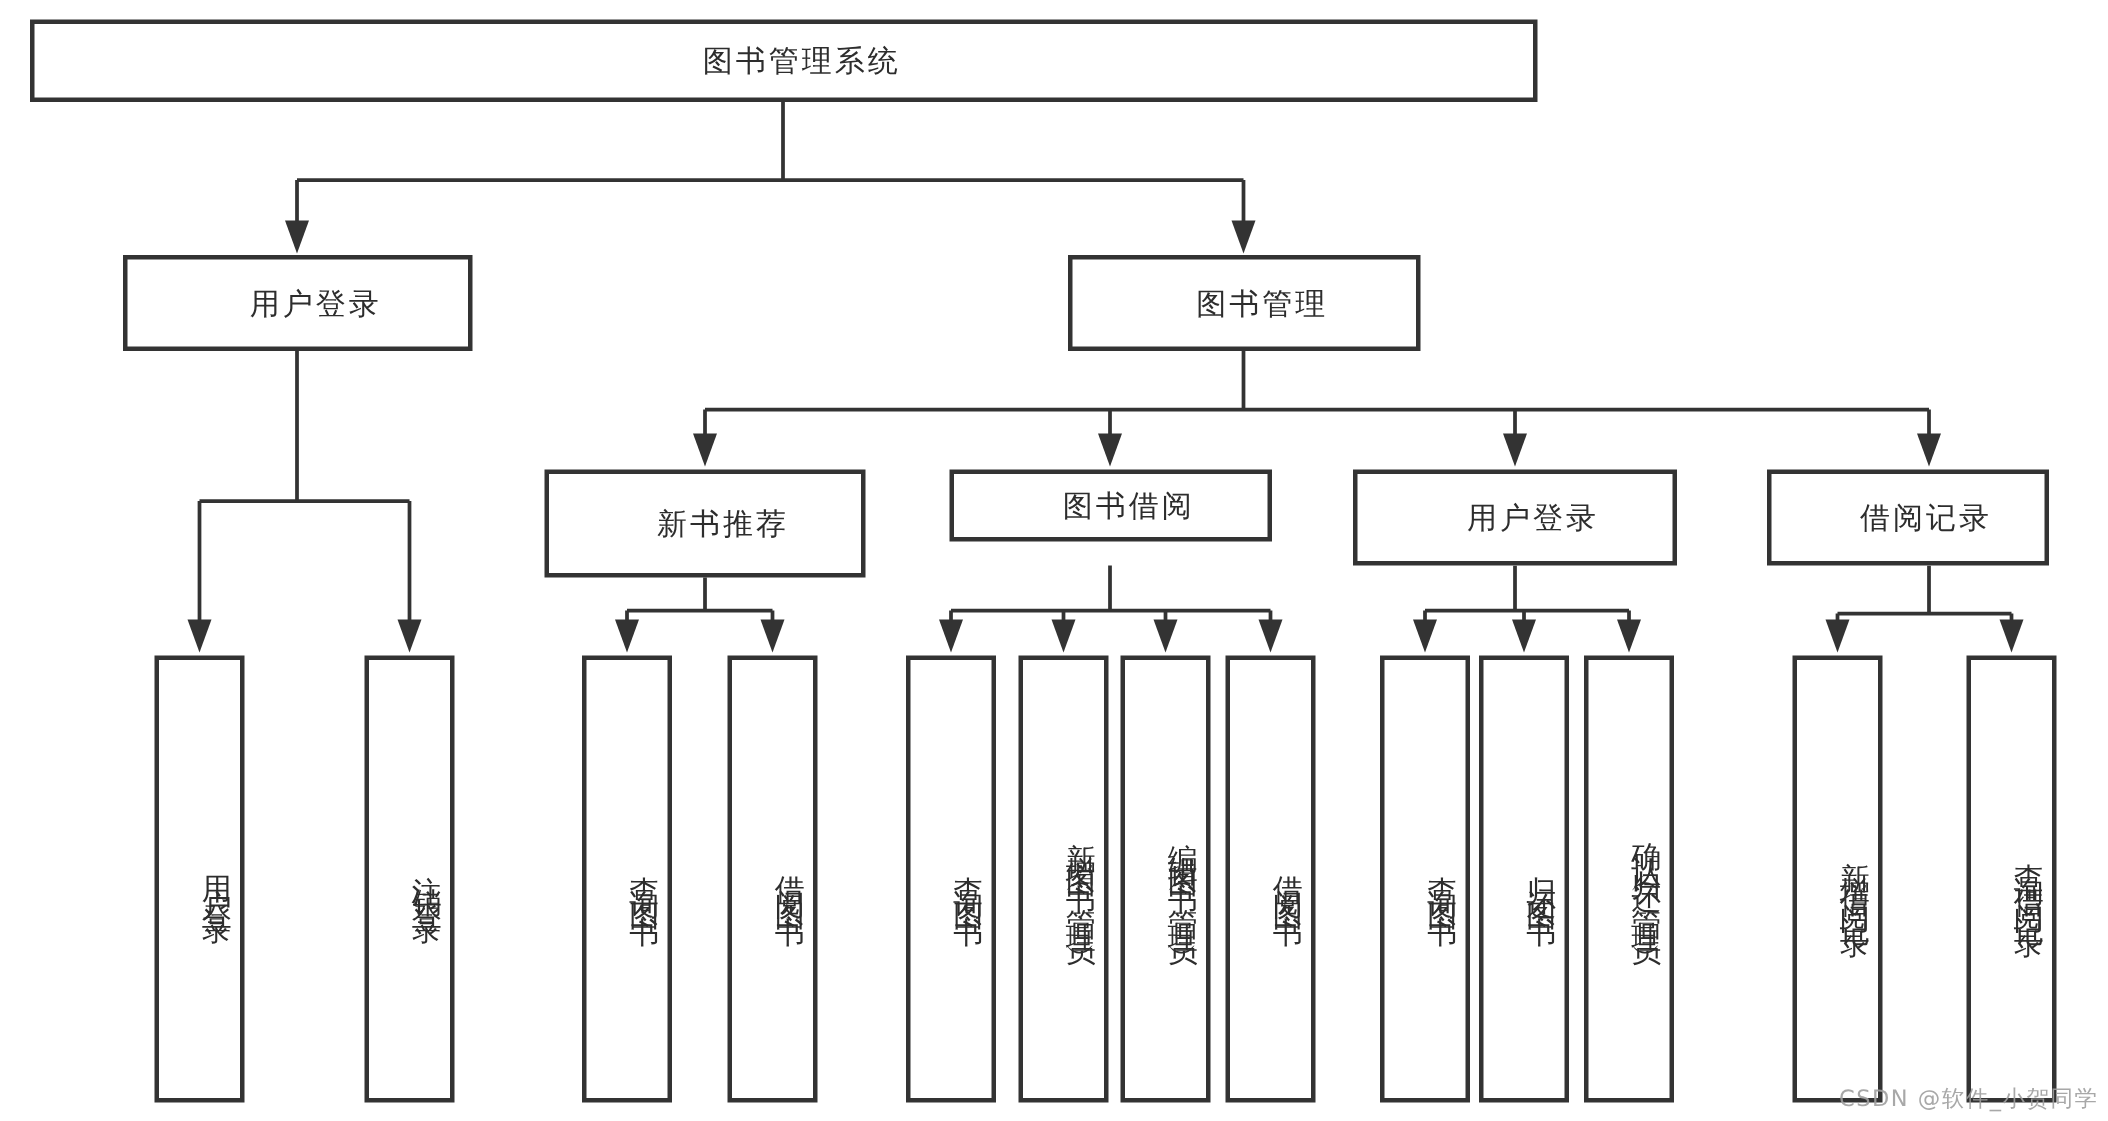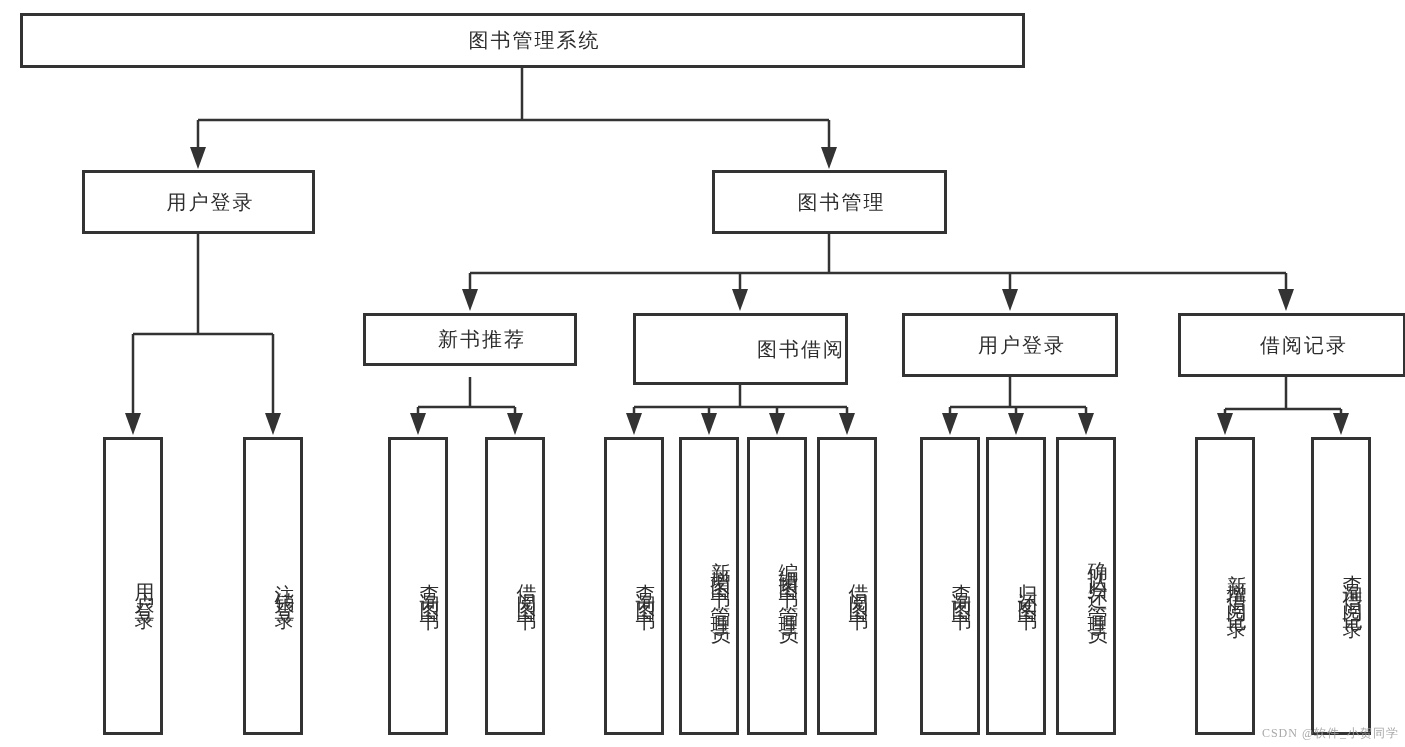--- a/index.html
+++ b/index.html
@@ -22,34 +22,34 @@
   .node.v span{
     writing-mode:vertical-rl;text-orientation:mixed;letter-spacing:9px;
     line-height:1;display:block;
   }
   
   .n-root{left:20px;top:13px;width:1005px;height:55px;}
   
   .n-userlogin{left:82px;top:170px;width:233px;height:64px;}
   .n-bookmgmt{left:712px;top:170px;width:235px;height:64px;text-align:right;}
   
-  .n-newrec{left:363px;top:313px;width:214px;height:53px;}
-  .n-borrow{left:633px;top:313px;width:215px;height:72px;justify-content:flex-end;}
+  .n-newrec{left:363px;top:313px;width:214px;height:72px;}
+  .n-borrow{left:633px;top:313px;width:215px;height:48px;}
   .n-current{left:902px;top:313px;width:216px;height:64px;}
-  .n-records{left:1178px;top:313px;width:228px;height:64px;justify-content:center;}
+  .n-records{left:1178px;top:313px;width:188px;height:64px;justify-content:center;}
   
   .leaf{top:437px;width:60px;height:298px;}
   .lf1{left:103px;}  .lf2{left:243px;}
   .lf3{left:388px;}  .lf4{left:485px;}
   .lf5{left:604px;}  .lf6{left:679px;}  .lf7{left:747px;}  .lf8{left:817px;}
   .lf9{left:920px;}  .lf10{left:986px;} .lf11{left:1056px;}
   .lf12{left:1195px;}.lf13{left:1311px;}
   .watermark{
     position:absolute;right:6px;bottom:5px;z-index:3;
-    font-size:12px;color:rgba(158,158,158,0.9);letter-spacing:1px;white-space:nowrap;font-family:Liberation Serif, serif;
+    font-size:15px;color:rgba(158,158,158,0.9);letter-spacing:1px;white-space:nowrap;
   }
 </style>
 </head>
 <body>
 
 <div class="canvas">
 
   <svg class="wires" width="1405" height="747" viewBox="0 0 1405 747">
     <g stroke="#333333" stroke-width="2.5" fill="none">
 

